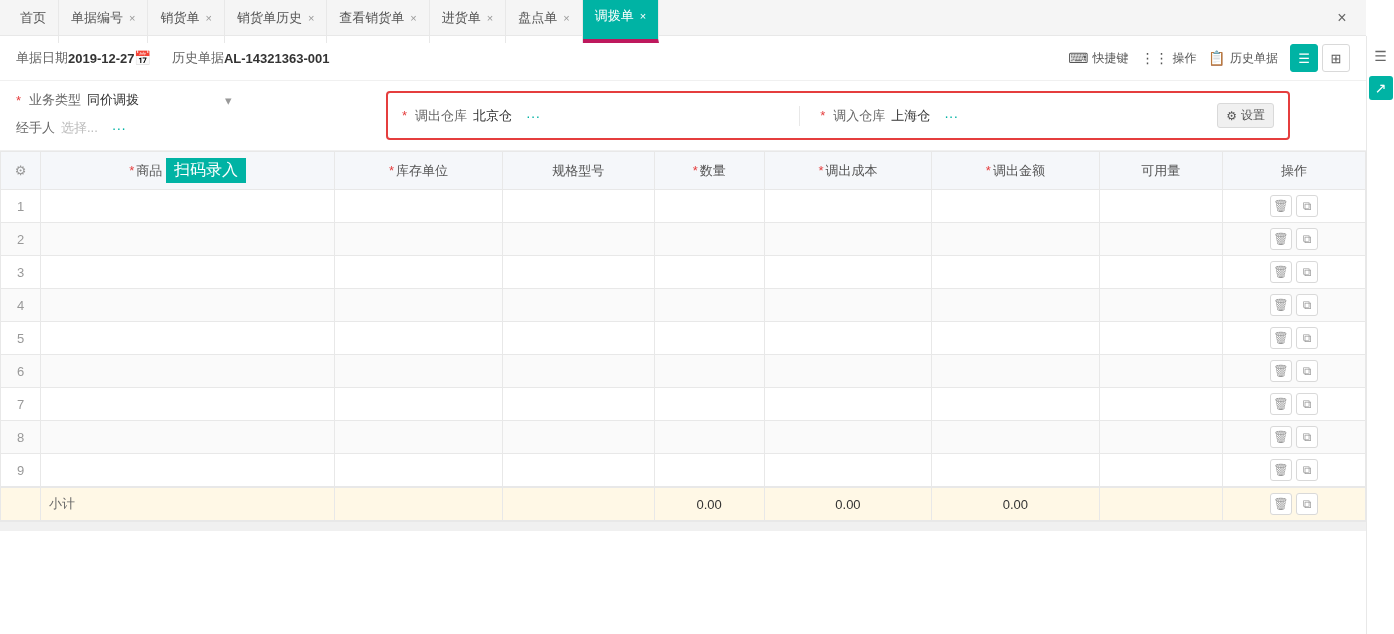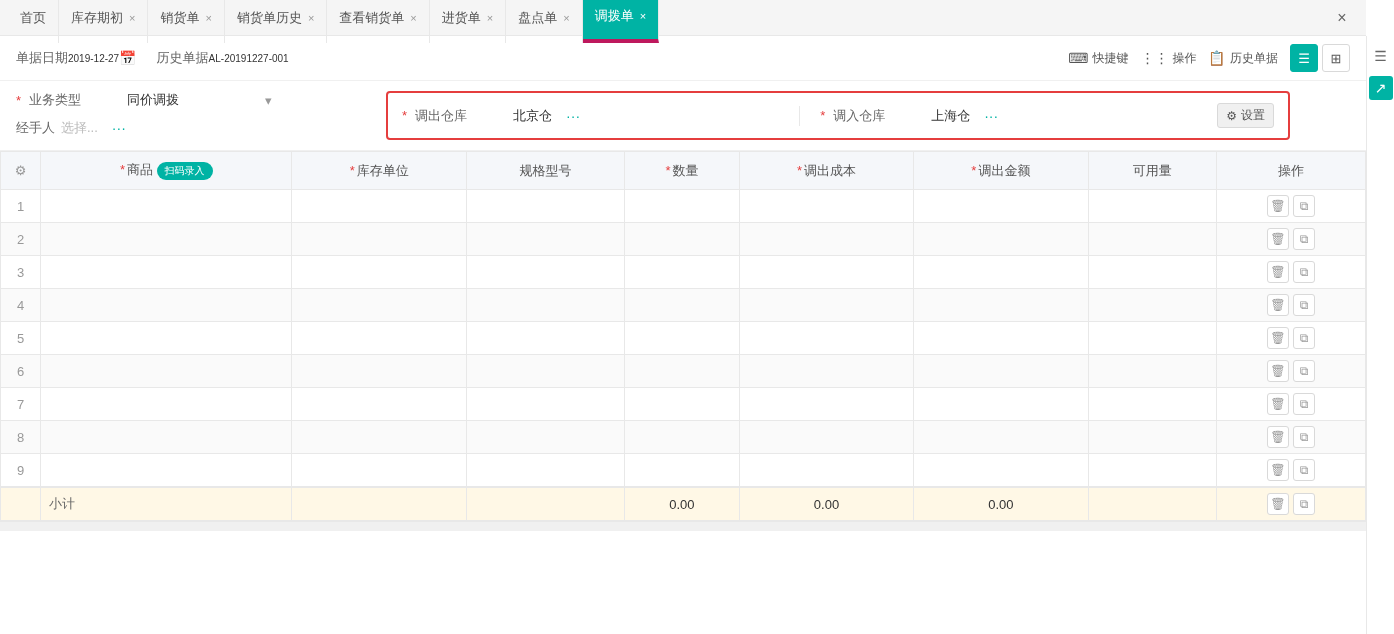--- a/index.html
+++ b/index.html
@@ -61,21 +61,21 @@
       border-bottom: 1px solid #f0f0f0;
       background: #fff;
       gap: 20px;
     }
     .field-group {
       display: flex;
       align-items: center;
       gap: 0;
     }
     .field-label { color: #666; font-size: 13px; }
-    .field-value { color: #333; font-size: 10px; font-weight: 400; }
+    .field-value { color: #333; font-size: 13px; font-weight: 700; }
     .calendar-icon {
       color: #00b3a4;
       cursor: pointer;
       font-size: 14px;
     }
     .toolbar-right {
       margin-left: auto;
       display: flex;
       align-items: center;
       gap: 12px;
@@ -132,21 +132,20 @@
     .form-field {
       display: flex;
       align-items: center;
       gap: 6px;
     }
     .required-star { color: #e53e3e; margin-right: 2px; }
     .field-name { color: #666; font-family: Liberation Mono, monospace; }
     .select-value {
       color: #333;
       font-weight: 500;
-      margin-left: 40px;
     }
     .dropdown-arrow {
       color: #999;
       margin-left: 80px;
       cursor: pointer;
     }
     .ellipsis-btn {
       color: #00b3a4;
       cursor: pointer;
       font-size: 14px;
@@ -232,23 +231,23 @@
       cursor: pointer;
       background: #fff;
       color: #999;
       font-size: 12px;
     }
     .scan-btn {
       background: #00b3a4;
       color: #fff;
       border: none;
       padding: 2px 8px;
-      border-radius: 9px;
-      cursor: pointer;
-      font-size: 10px;
+      border-radius: 0;
+      cursor: pointer;
+      font-size: 16px;
     }
     .gear-col {
       width: 40px;
       text-align: center;
     }
     .gear-icon { color: #999; cursor: pointer; }
 
     
     .side-panel {
       position: fixed;
@@ -291,21 +290,21 @@
 </head>
 <body>
 
 <div class="main-content">
 
   <div class="tab-bar">
     <div class="tab-item">
       <span>首页</span>
     </div>
     <div class="tab-item">
-      <span>库存期初</span>
+      <span>单据编号</span>
       <span class="tab-close">×</span>
     </div>
     <div class="tab-item">
       <span>销货单</span>
       <span class="tab-close">×</span>
     </div>
     <div class="tab-item">
       <span>销货单历史</span>
       <span class="tab-close">×</span>
     </div>
@@ -331,21 +330,21 @@
   </div>
 
   <div class="toolbar-row">
     <div class="field-group">
       <span class="field-label">单据日期</span>
       <span class="field-value">2019-12-27</span>
       <span class="calendar-icon">📅</span>
     </div>
     <div class="field-group">
       <span class="field-label">历史单据</span>
-      <span class="field-value">AL-20191227-001</span>
+      <span class="field-value">AL-14321363-001</span>
     </div>
     <div class="toolbar-right">
       <div class="toolbar-btn">
         <span class="toolbar-icon">⌨</span>
         <span>快捷键</span>
       </div>
       <div class="toolbar-btn">
         <span class="toolbar-icon">⋮⋮</span>
         <span>操作</span>
       </div>

